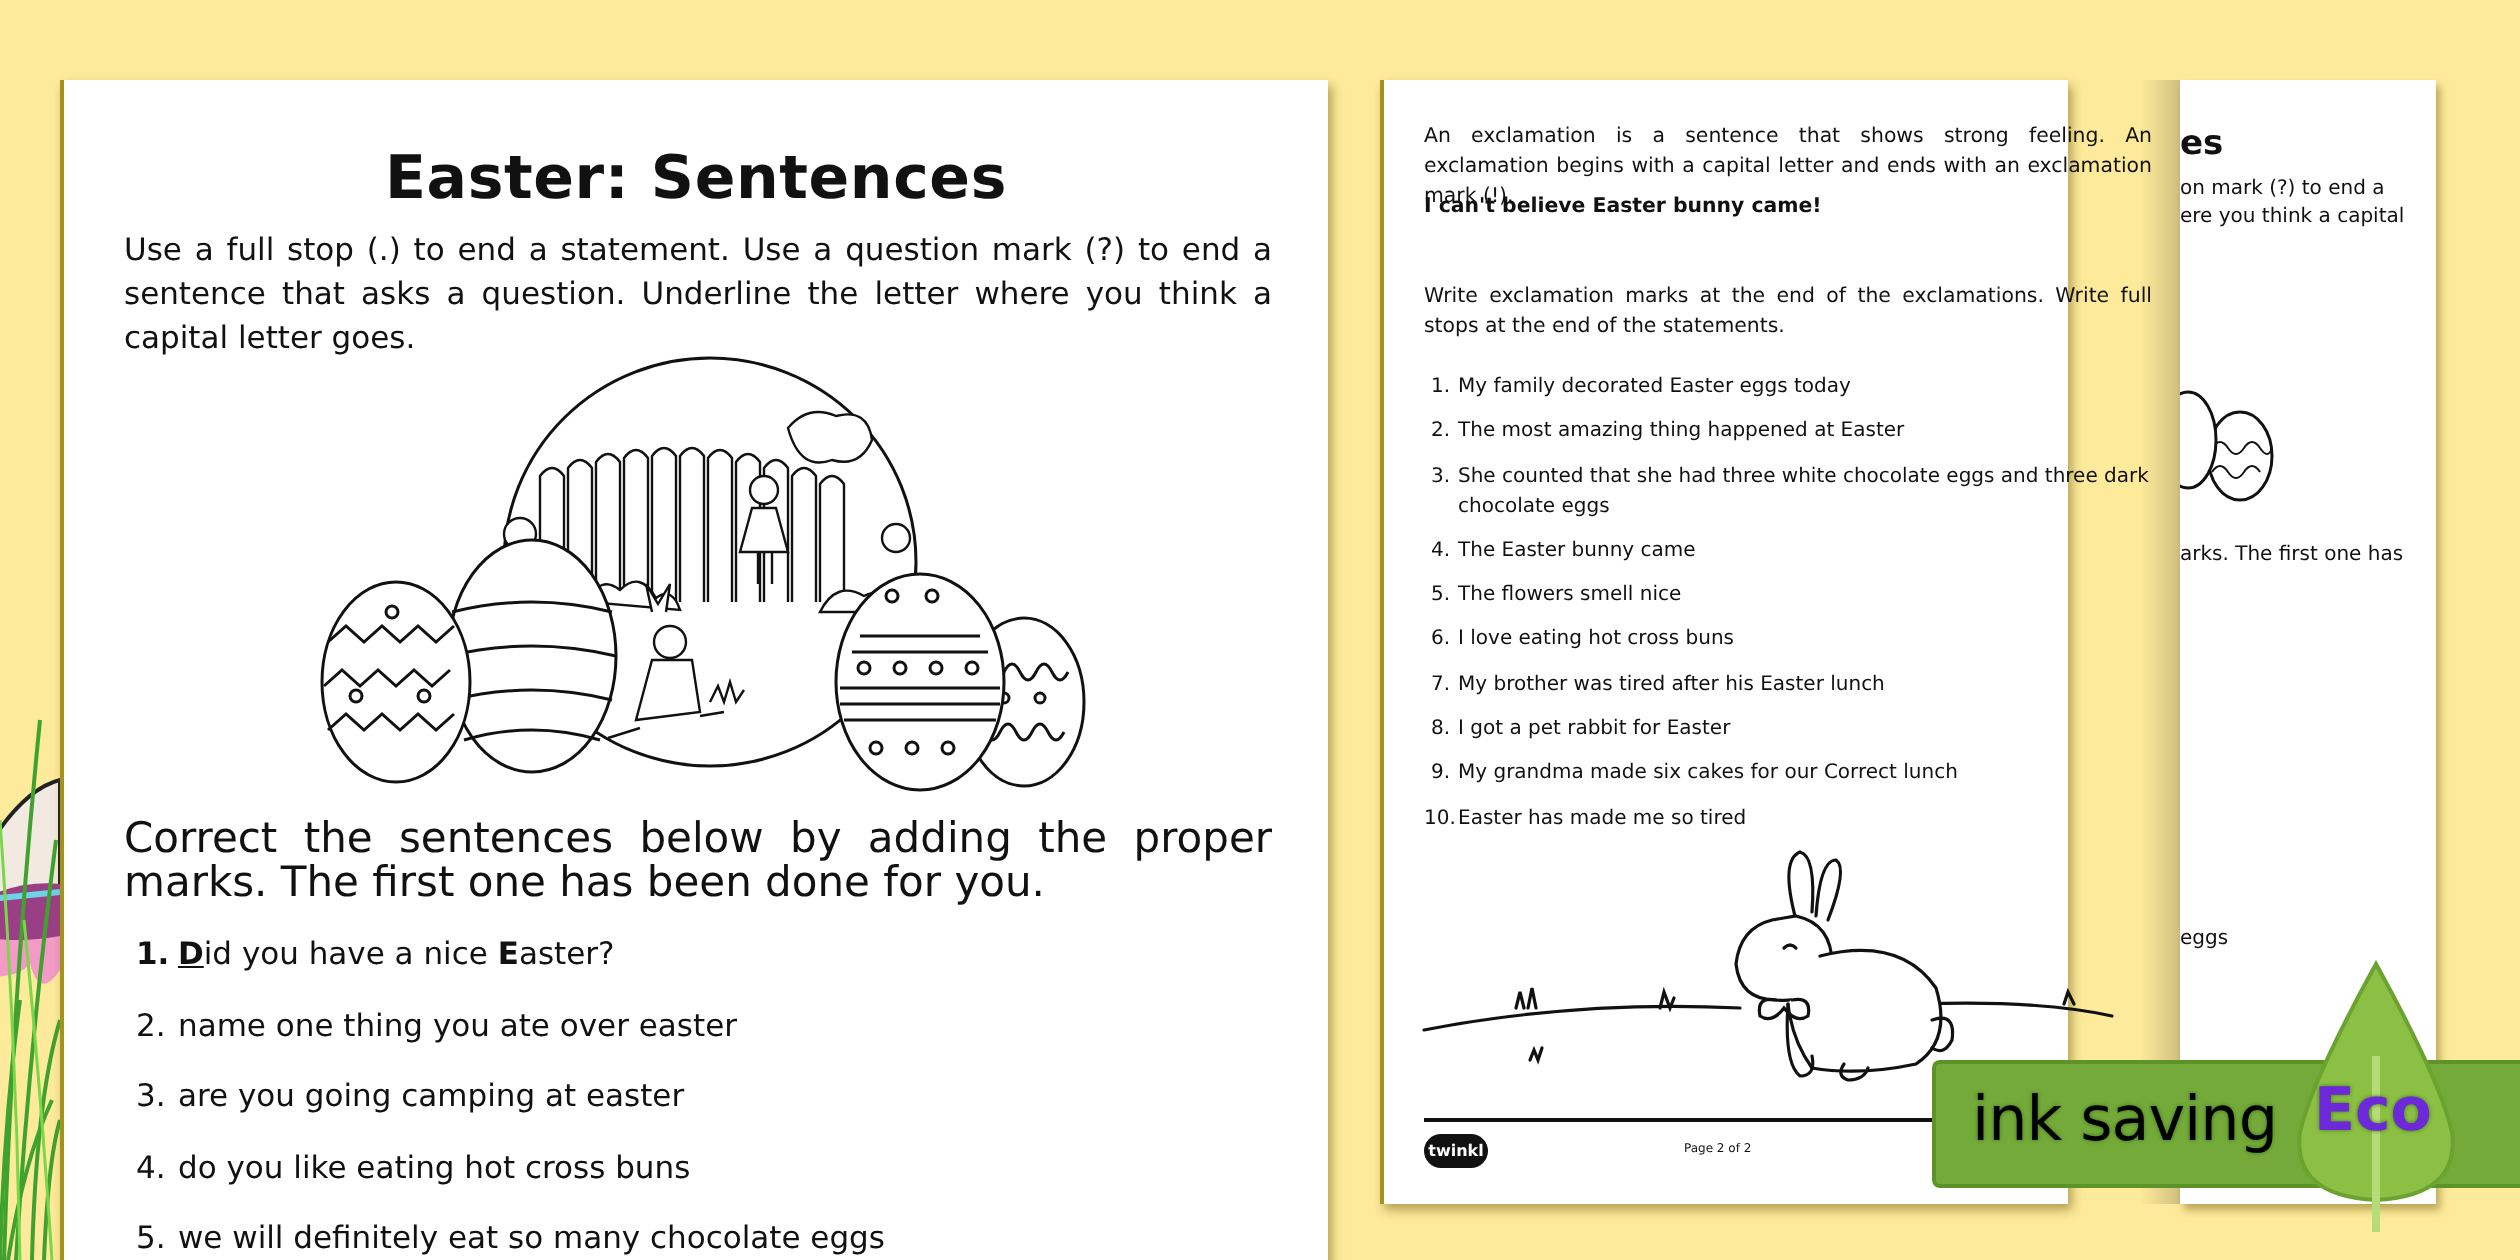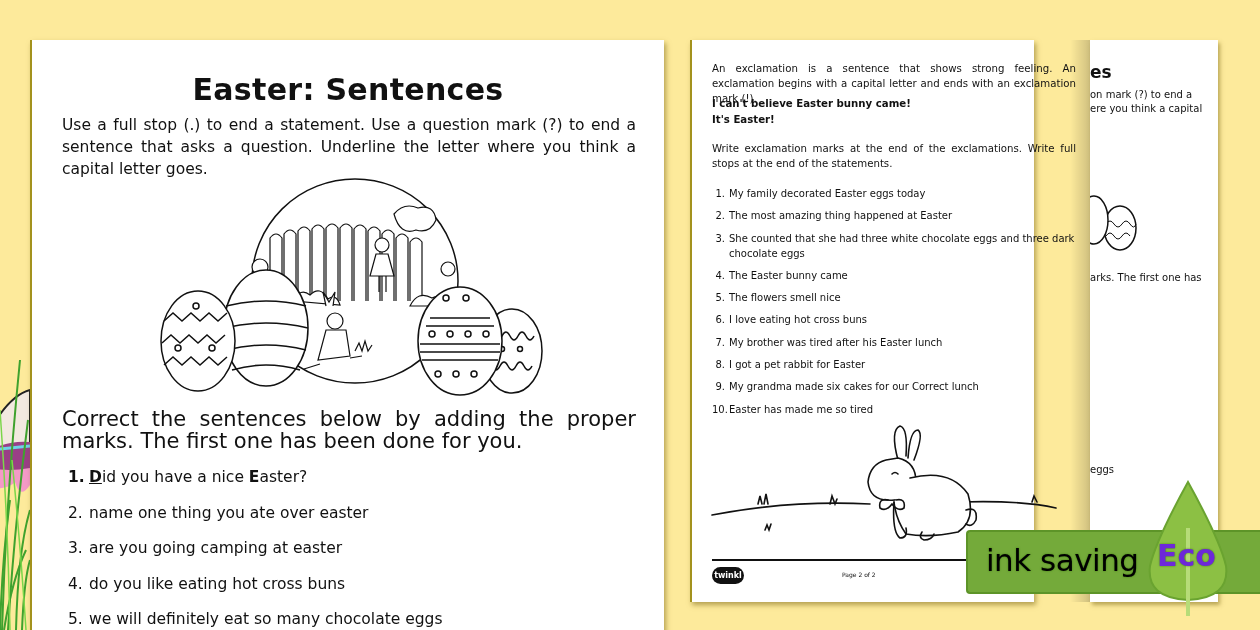--- a/index.html
+++ b/index.html
@@ -215,21 +215,20 @@
     <li>
         <span class="num">5.</span>
         <span>we will definitely eat so many chocolate eggs</span>
       </li>
   </ol>
 </div>
 
 <div class="page page-right">
   <p class="r-para" style="top:21px; text-align:justify">An exclamation is a sentence that shows strong feeling.  An exclamation begins with a capital letter and ends with an exclamation mark (!).</p>
   <p class="r-para r-bold" style="top:56px">I can't believe Easter bunny came!</p>
-  <p class="r-para r-bold" style="top:72px">It's Easter!</p>
   <p class="r-para" style="top:101px; text-align:justify">Write exclamation marks at the end of the exclamations.  Write full stops at the end of the statements.</p>
 
   <ol class="list-right">
     <li>
         <span class="num">1.</span>
         <span>My family decorated Easter eggs today</span>
       </li>
     <li>
         <span class="num">2.</span>
         <span>The most amazing thing happened at Easter</span>

